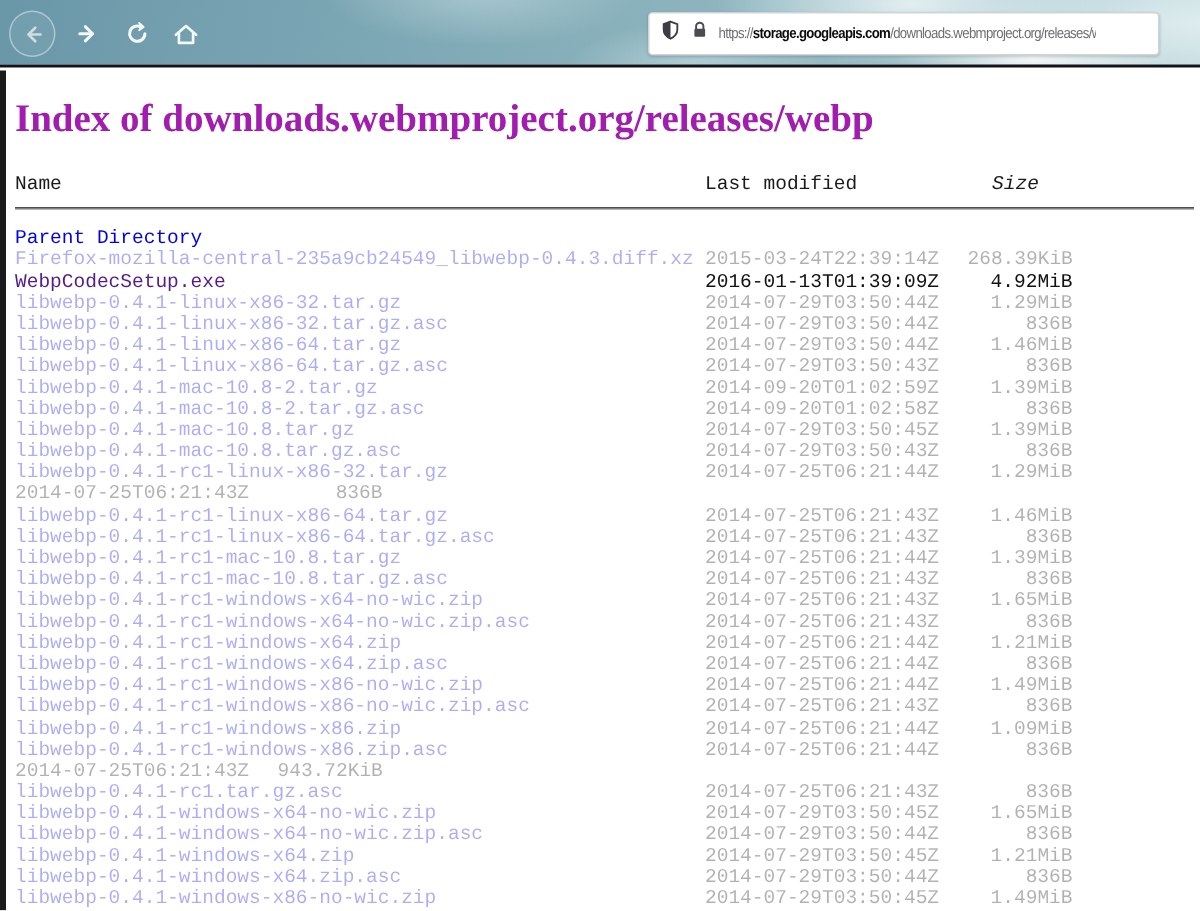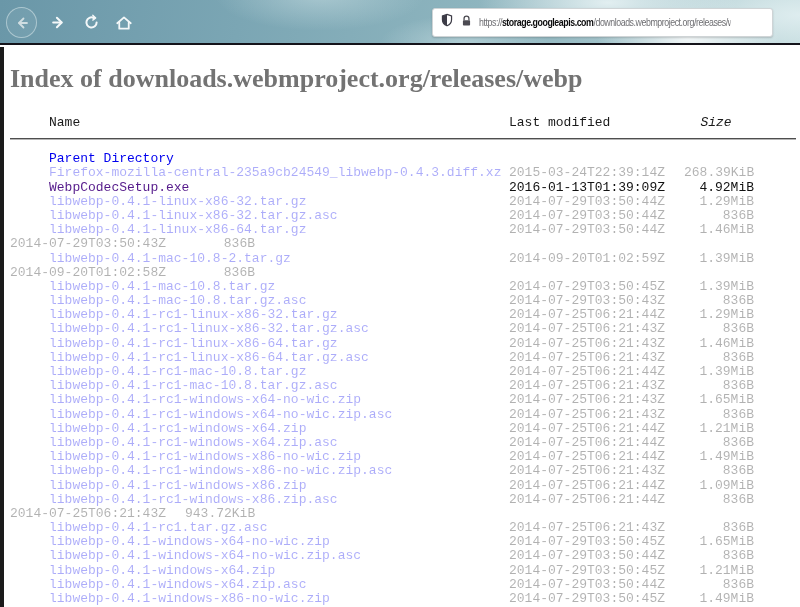--- a/index.html
+++ b/index.html
@@ -44,26 +44,26 @@
   }
   .url-text .domain { color: #0c0c0d; font-weight: bold; }
 
   
   .content {
     position: absolute; top: 47px; left: 0; right: 0; bottom: 0;
     background: #fff; border-left: 4px solid #1b1b1b; padding-left: 6px;
   }
   h1.page-title {
     font-family: "Liberation Serif", serif; font-weight: bold;
-    font-size: 26px; line-height: 30px; color: #737373;
+    font-size: 26px; line-height: 30px; color: #a21caf;
     margin: 17px 0 22px 0;
   }
   .listing { font-family: "Liberation Mono", "DejaVu Sans Mono", monospace; font-size: 13px; color: #1a1a1a; }
   .hdr { display: flex; line-height: 14.2px; }
-  .c-name { width: 460px; white-space: nowrap; overflow: hidden; margin-left: 39px; }
+  .c-name { width: 460px; white-space: nowrap; overflow: hidden; }
   .c-date { width: 175px; white-space: nowrap; }
   .c-size { width: 70px; text-align: right; white-space: nowrap; }
   .hdr .c-size { text-align: center; width: 64px; font-style: italic; }
   hr.rule { margin: 8px 4px 0 0; border: 0; height: 2px; background: #4e4e4e; border-bottom: 1px solid #b5b5b5; }
   .rows { margin-top: 12px; }
   .row { display: flex; height: 14.2px; line-height: 14.2px; }
   .row a { cursor: pointer; }
   .row.link a    { color: var(--link, #0000ee); }
   .row.visited a { color: var(--visited, #551a8b); }
   .row.faded     { opacity: .32; }
@@ -169,31 +169,33 @@
     <span class="c-size">836B</span>
   </div>
 
   <div class="row faded">
     <span class="c-name"><a>libwebp-0.4.1-linux-x86-64.tar.gz</a></span>
     <span class="c-date">2014-07-29T03:50:44Z</span>
     <span class="c-size">1.46MiB</span>
   </div>
 
   <div class="row faded">
+    <span class="c-name"><a>libwebp-0.4.1-linux-x86-64.tar.gz.asc</a></span>
     <span class="c-date">2014-07-29T03:50:43Z</span>
     <span class="c-size">836B</span>
   </div>
 
   <div class="row faded">
     <span class="c-name"><a>libwebp-0.4.1-mac-10.8-2.tar.gz</a></span>
     <span class="c-date">2014-09-20T01:02:59Z</span>
     <span class="c-size">1.39MiB</span>
   </div>
 
   <div class="row faded">
+    <span class="c-name"><a>libwebp-0.4.1-mac-10.8-2.tar.gz.asc</a></span>
     <span class="c-date">2014-09-20T01:02:58Z</span>
     <span class="c-size">836B</span>
   </div>
 
   <div class="row faded">
     <span class="c-name"><a>libwebp-0.4.1-mac-10.8.tar.gz</a></span>
     <span class="c-date">2014-07-29T03:50:45Z</span>
     <span class="c-size">1.39MiB</span>
   </div>
 
@@ -203,21 +205,20 @@
     <span class="c-size">836B</span>
   </div>
 
   <div class="row faded">
     <span class="c-name"><a>libwebp-0.4.1-rc1-linux-x86-32.tar.gz</a></span>
     <span class="c-date">2014-07-25T06:21:44Z</span>
     <span class="c-size">1.29MiB</span>
   </div>
 
   <div class="row faded">
-    <span class="c-name"><a>libwebp-0.4.1-rc1-linux-x86-32.tar.gz.asc</a></span>
     <span class="c-date">2014-07-25T06:21:43Z</span>
     <span class="c-size">836B</span>
   </div>
 
   <div class="row faded">
     <span class="c-name"><a>libwebp-0.4.1-rc1-linux-x86-64.tar.gz</a></span>
     <span class="c-date">2014-07-25T06:21:43Z</span>
     <span class="c-size">1.46MiB</span>
   </div>
 

